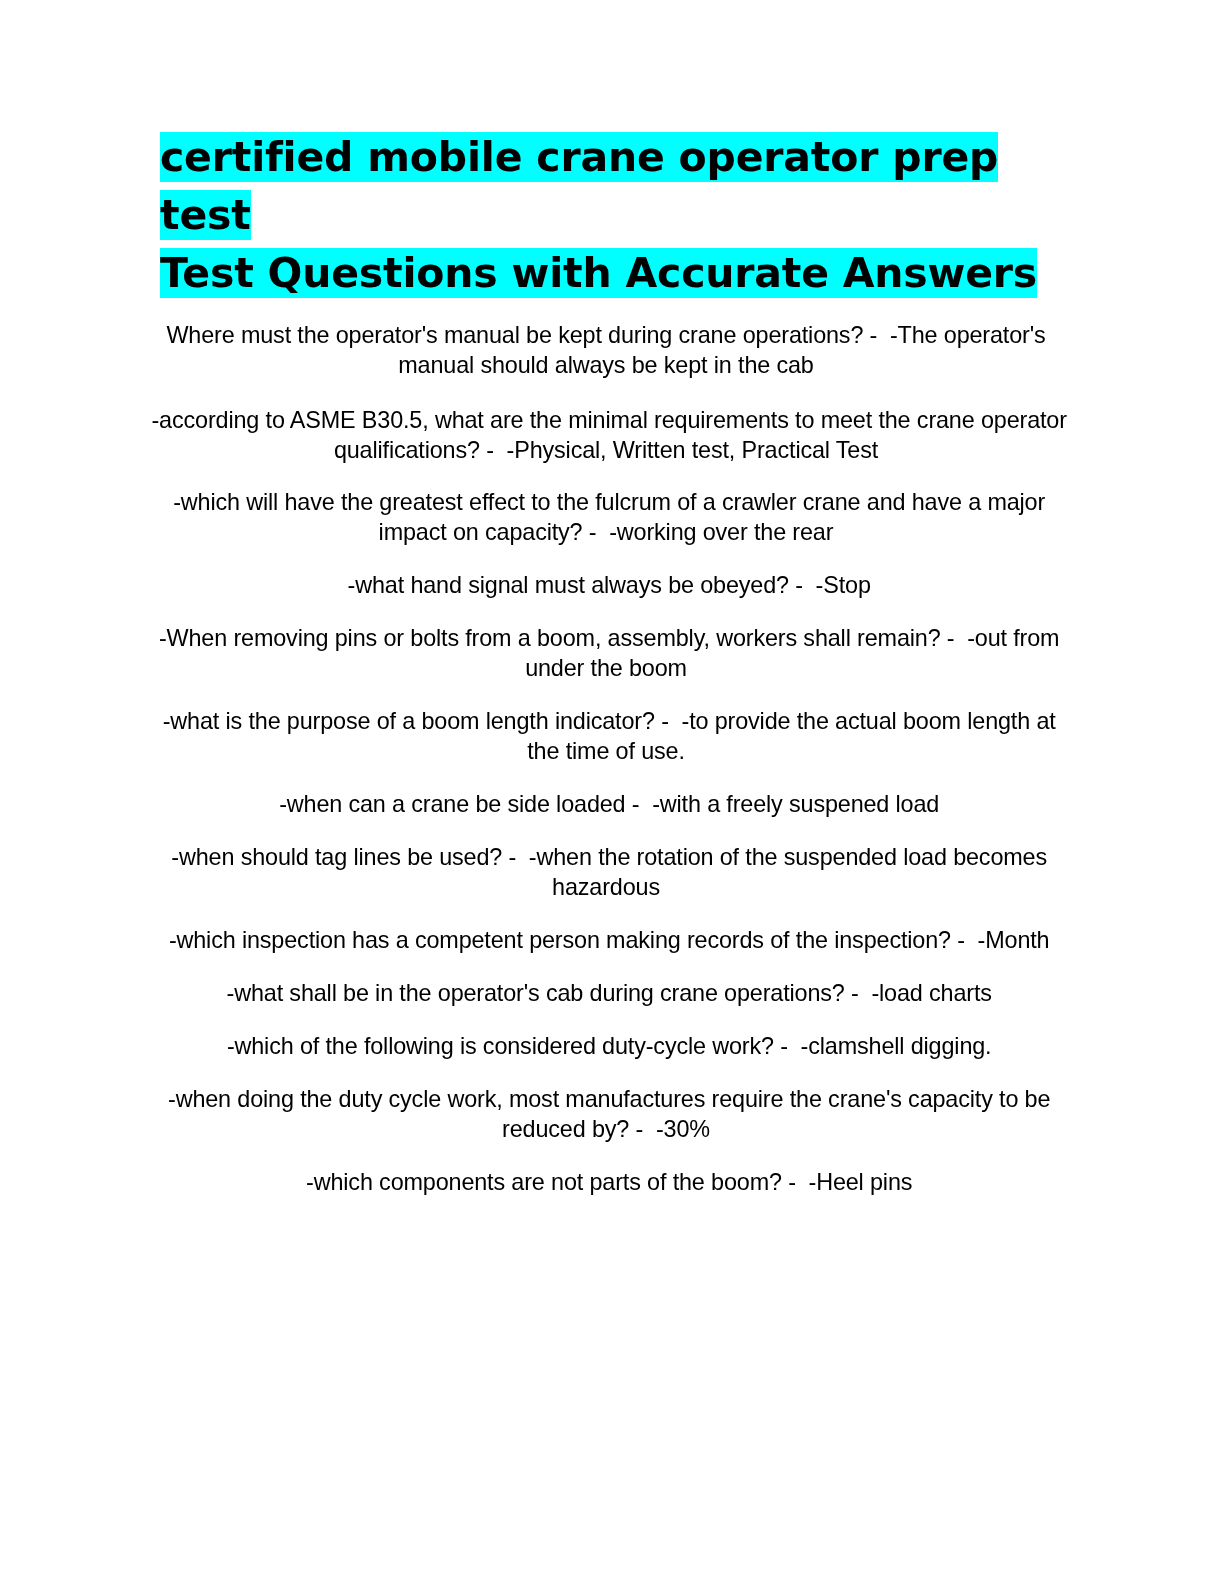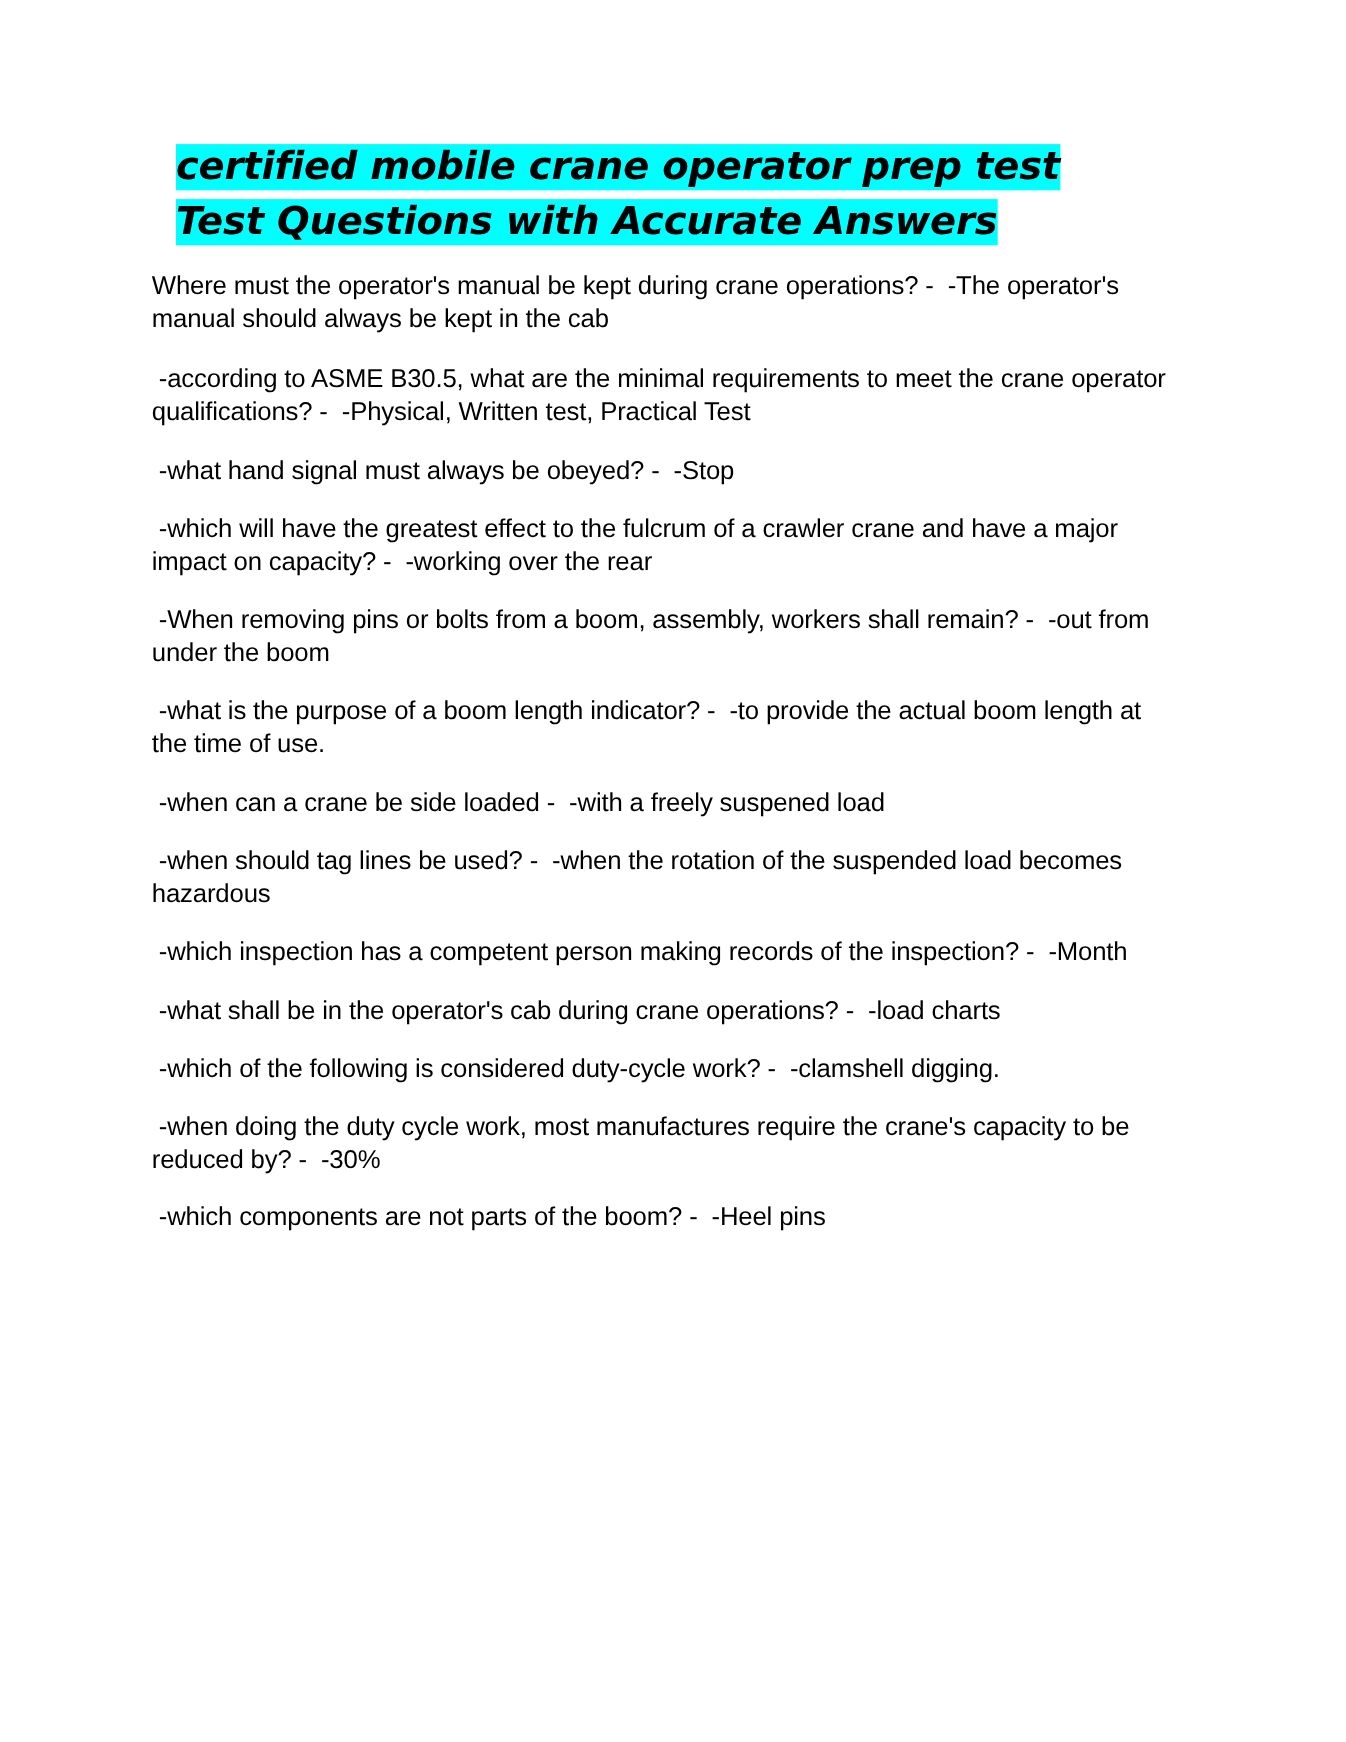--- a/index.html
+++ b/index.html
@@ -17,38 +17,38 @@
   .page {
     position: relative;
     width: 1224px;
     height: 1584px;
     box-sizing: border-box;
     padding: 128px 150px 0 138px;
   }
   .doc-title {
     font-family: "DejaVu Sans", sans-serif;
     font-weight: bold;
-    font-size: 35px;
+    font-size: 41px;
     line-height: 1.42;
     margin: 0 0 18px 0;
     letter-spacing: -0.2px;
     padding-left: 22px;
-    font-style: italic;
   }
   .doc-title .hl {
     background: #00FFFF;
     box-decoration-break: clone;
     -webkit-box-decoration-break: clone;
     padding: 1px 0;
   }
   .body-block {
     font-family: "Liberation Sans", sans-serif;
     font-size: 23.4px;
     line-height: 1.28;
     letter-spacing: -0.15px;
+    text-align: center;
   }
   .qa {
     margin: 0 0 23px 0;
     white-space: pre-wrap;
   }
   .qa.first {
     margin-bottom: 25px;
   }
 </style>
 </head>
@@ -57,22 +57,22 @@
 <div class="page">
 
   <h1 class="doc-title">
     <span class="hl">certified mobile crane operator prep test</span><br>
     <span class="hl">Test Questions with Accurate Answers</span>
   </h1>
 
   <div class="body-block">
     <p class="qa first">Where must the operator's manual be kept during crane operations? -  -The operator's manual should always be kept in the cab</p>
     <p class="qa"> -according to ASME B30.5, what are the minimal requirements to meet the crane operator qualifications? -  -Physical, Written test, Practical Test</p>
+    <p class="qa"> -which will have the greatest effect to the fulcrum of a crawler crane and have a major impact on capacity? -  -working over the rear</p>
     <p class="qa"> -what hand signal must always be obeyed? -  -Stop</p>
-    <p class="qa"> -which will have the greatest effect to the fulcrum of a crawler crane and have a major impact on capacity? -  -working over the rear</p>
     <p class="qa"> -When removing pins or bolts from a boom, assembly, workers shall remain? -  -out from under the boom</p>
     <p class="qa"> -what is the purpose of a boom length indicator? -  -to provide the actual boom length at the time of use.</p>
     <p class="qa"> -when can a crane be side loaded -  -with a freely suspened load</p>
     <p class="qa"> -when should tag lines be used? -  -when the rotation of the suspended load becomes hazardous</p>
     <p class="qa"> -which inspection has a competent person making records of the inspection? -  -Month</p>
     <p class="qa"> -what shall be in the operator's cab during crane operations? -  -load charts</p>
     <p class="qa"> -which of the following is considered duty-cycle work? -  -clamshell digging.</p>
     <p class="qa"> -when doing the duty cycle work, most manufactures require the crane's capacity to be reduced by? -  -30%</p>
     <p class="qa"> -which components are not parts of the boom? -  -Heel pins</p>
   </div>

